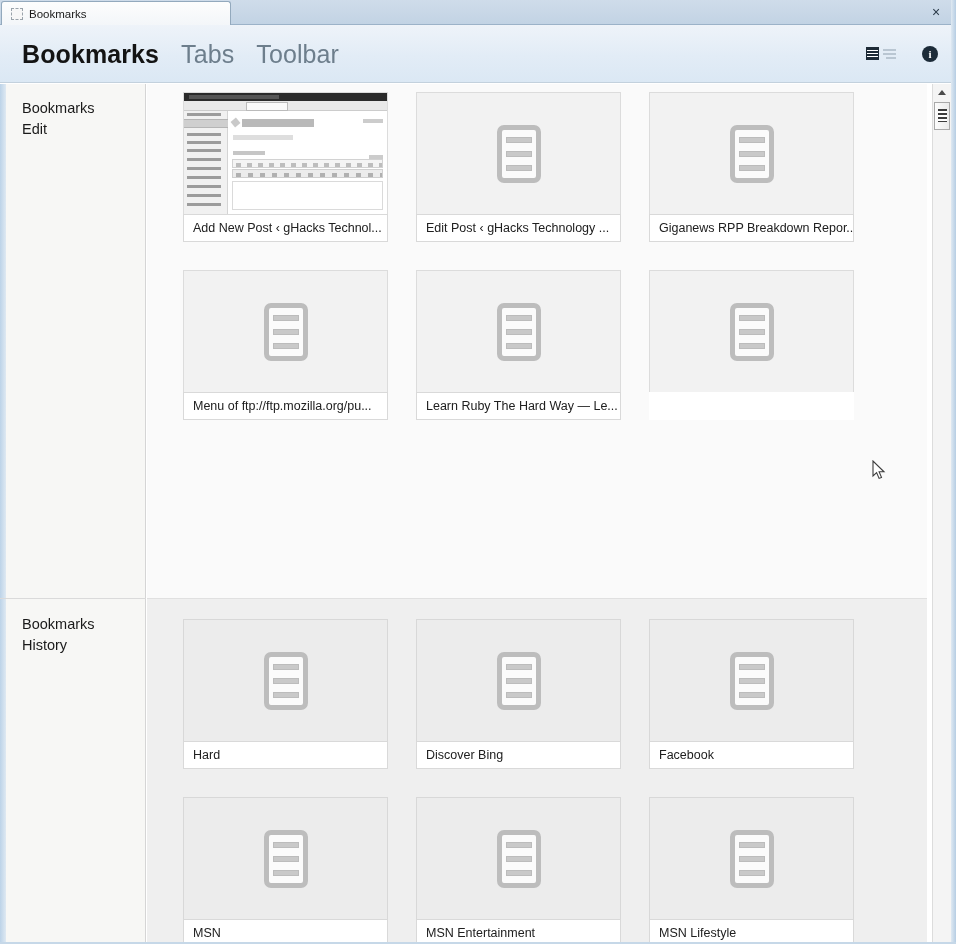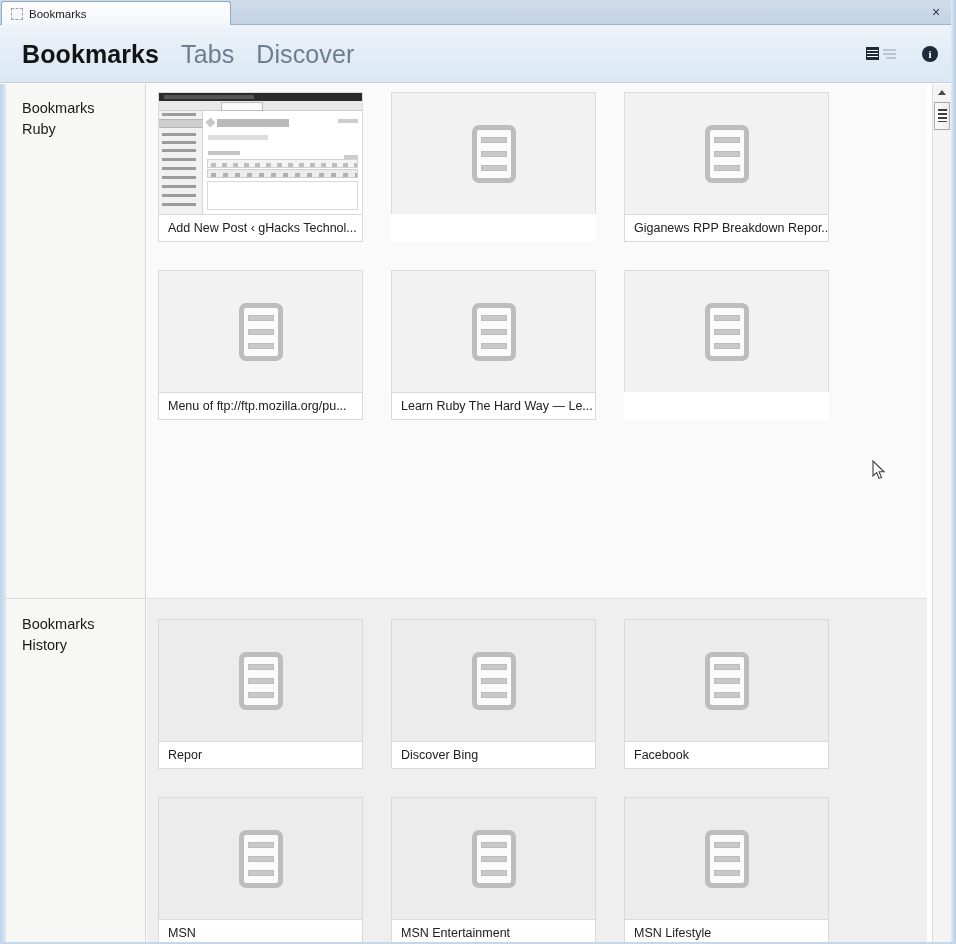--- a/index.html
+++ b/index.html
@@ -194,21 +194,21 @@
   }
   .section {
     position: relative;
     width: 780px;
   }
   .section.menu-sec   { background: #fafafa; height: 514px; }
   .section.toolbar-sec{ background: #efefef; height: 346px; border-top: 1px solid #e0e0e0; }
 
   .tile-grid {
     position: absolute;
-    left: 11px; top: 0;
+    left: 36px; top: 0;
     width: 730px;
     display: flex;
     flex-wrap: wrap;
     gap: 28px 28px;
   }
 
   .tile {
     width: 205px;
     background: #ffffff;
     cursor: pointer;
@@ -351,21 +351,21 @@
         <span class="tab-title">Bookmarks</span>
       </div>
     </div>
     <div class="win-close">×</div>
   </div>
 
   <div class="header">
     <div class="nav">
       <div class="nav-item active">Bookmarks</div>
       <div class="nav-item">Tabs</div>
-      <div class="nav-item">Discover</div>
+      <div class="nav-item">Toolbar</div>
     </div>
     <div class="header-tools">
       <div class="tool-btn">
         <span class="ico-listview">
           <span class="blk"></span>
           <span class="ln l1"></span>
           <span class="ln l2"></span>
           <span class="ln l3"></span>
         </span>
       </div>
@@ -374,21 +374,21 @@
       </div>
     </div>
   </div>
 
   <div class="body-area">
 
     <div class="left-rail">
       <div class="rail-edge"></div>
       <div class="rail-group" style="top:14px;">
         <span class="l2">Bookmarks</span>
-        <span class="l2">Ruby</span>
+        <span class="l2">Edit</span>
       </div>
       <div class="rail-sep" style="top:514px;"></div>
       <div class="rail-group" style="top:530px;">
         <span class="l2">Bookmarks</span>
         <span class="l2">History</span>
       </div>
     </div>
 
     <div class="content">
 
@@ -433,20 +433,21 @@
 
           <div class="tile">
             <div class="tile-thumb">
               <div class="doc-glyph">
                 <span class="outer"></span>
                   <span class="bar b1"></span>
                   <span class="bar b2"></span>
                   <span class="bar b3"></span>
               </div>
             </div>
+            <div class="tile-label">Edit Post ‹ gHacks Technology ...</div>
           </div>
 
           <div class="tile">
             <div class="tile-thumb">
               <div class="doc-glyph">
                 <span class="outer"></span>
                   <span class="bar b1"></span>
                   <span class="bar b2"></span>
                   <span class="bar b3"></span>
               </div>
@@ -498,21 +499,21 @@
 
           <div class="tile">
             <div class="tile-thumb">
               <div class="doc-glyph">
                 <span class="outer"></span>
                   <span class="bar b1"></span>
                   <span class="bar b2"></span>
                   <span class="bar b3"></span>
               </div>
             </div>
-            <div class="tile-label">Repor</div>
+            <div class="tile-label">Hard</div>
           </div>
 
           <div class="tile">
             <div class="tile-thumb">
               <div class="doc-glyph">
                 <span class="outer"></span>
                   <span class="bar b1"></span>
                   <span class="bar b2"></span>
                   <span class="bar b3"></span>
               </div>

